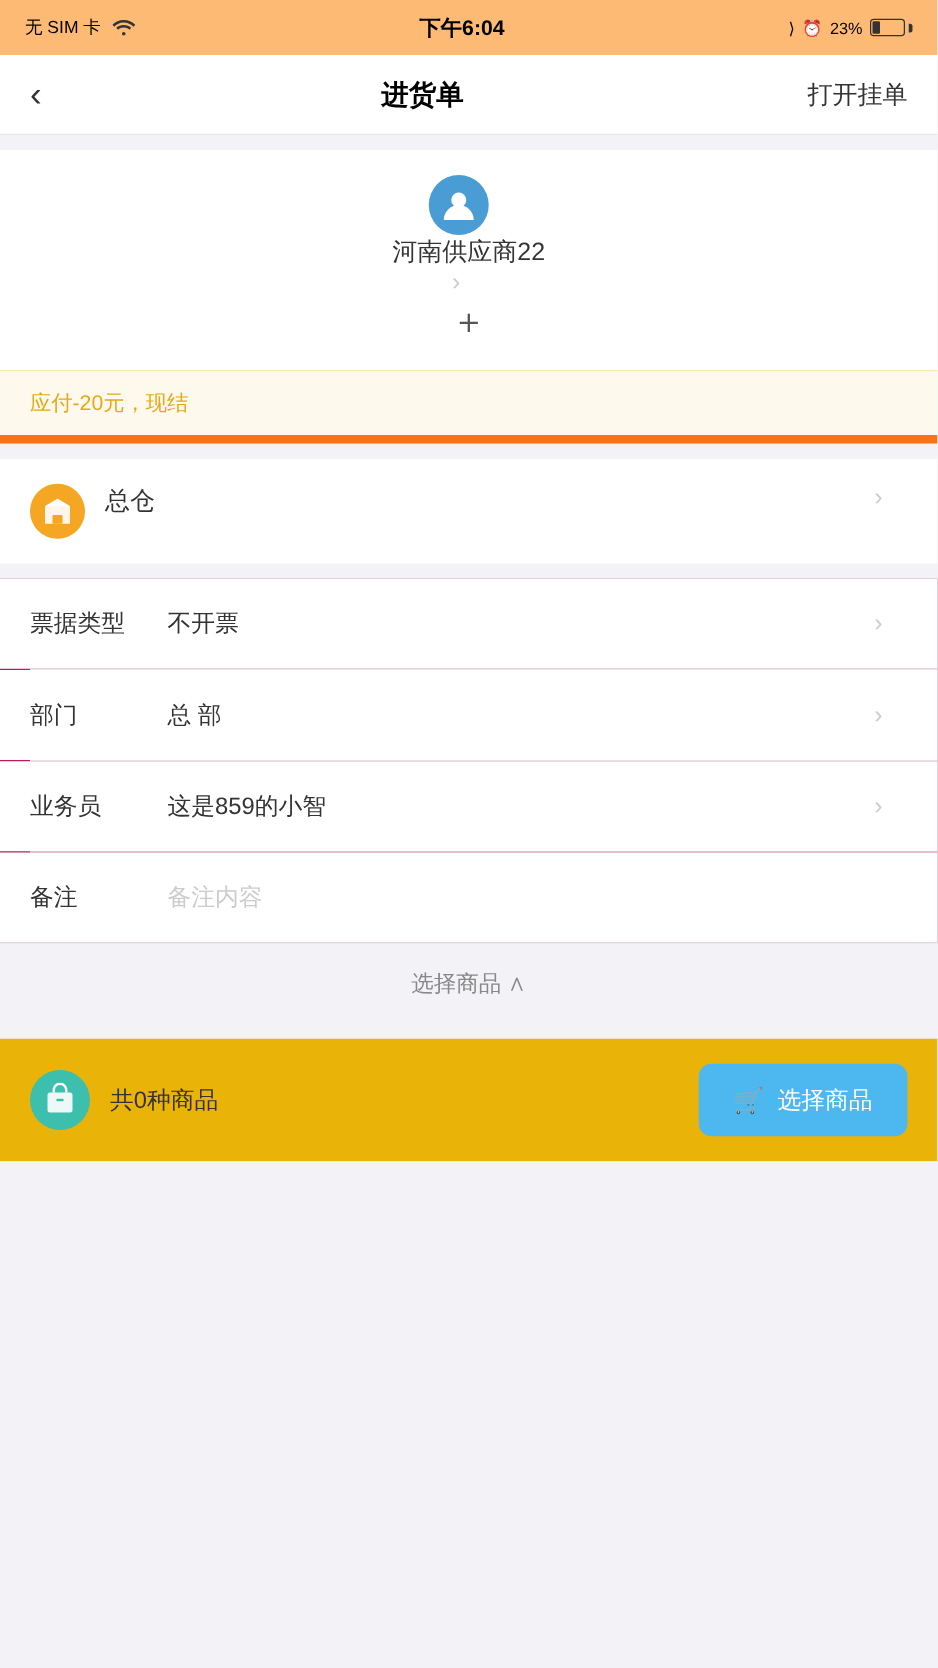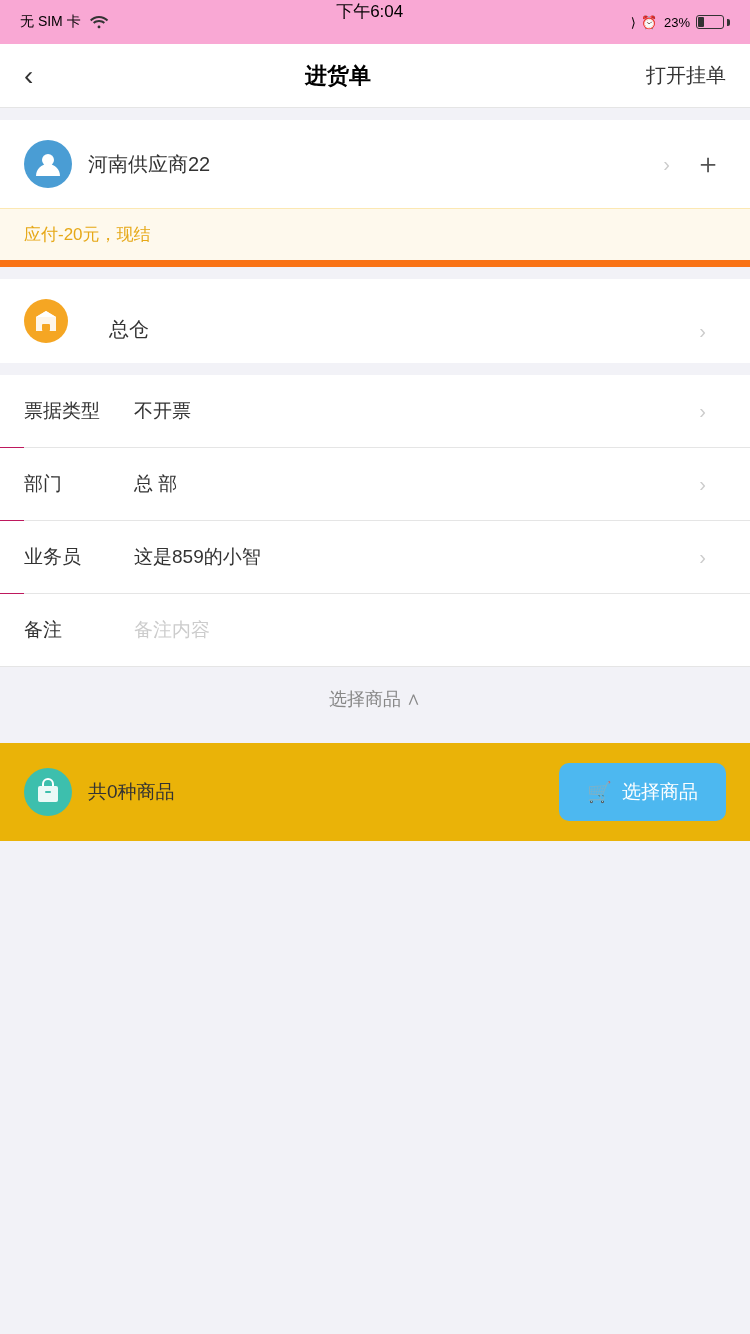--- a/index.html
+++ b/index.html
@@ -9,36 +9,37 @@
       min-height: 1334px;
       font-family: -apple-system, "PingFang SC", "Helvetica Neue", Arial, sans-serif;
       background: #f2f2f7;
       overflow-x: hidden;
     }
 
     
     .status-bar {
       width: 750px;
       height: 44px;
-      background: #f9a8d4;
-      display: flex;
+      background: #fdba74;
+      display: flex;
+      align-items: center;
       justify-content: space-between;
       padding: 0 20px;
       font-size: 15px;
       font-weight: 500;
     }
     .status-left {
       display: flex;
       align-items: center;
       gap: 8px;
       font-size: 14px;
     }
     .status-center {
       font-size: 17px;
-      font-weight: 400;
+      font-weight: 700;
     }
     .status-right {
       display: flex;
       align-items: center;
       gap: 6px;
       font-size: 13px;
     }
     .battery-container {
       display: flex;
       align-items: center;
@@ -108,20 +109,21 @@
       background: #fff;
       margin-bottom: 0;
     }
 
     
     .supplier-row {
       display: flex;
       align-items: center;
       padding: 20px 24px;
       background: #fff;
+      flex-direction: column;
     }
     .supplier-avatar {
       width: 48px; height: 48px;
       border-radius: 50%;
       background: #4a9dd4;
       display: flex;
       align-items: center;
       justify-content: center;
       margin-right: 16px;
       flex-shrink: 0;
@@ -163,24 +165,23 @@
       margin-left: 24px;
     }
     .thin-divider-full {
       height: 1px;
       background: #e5e5e5;
     }
 
     
     .warehouse-row {
       display: flex;
-      align-items: flex-end;
+      align-items: flex-start;
       padding: 20px 24px;
       background: #fff;
-      gap: 25px;
     }
     .warehouse-icon {
       width: 44px; height: 44px;
       border-radius: 50%;
       background: #f5a623;
       display: flex;
       align-items: center;
       justify-content: center;
       margin-right: 16px;
       flex-shrink: 0;

